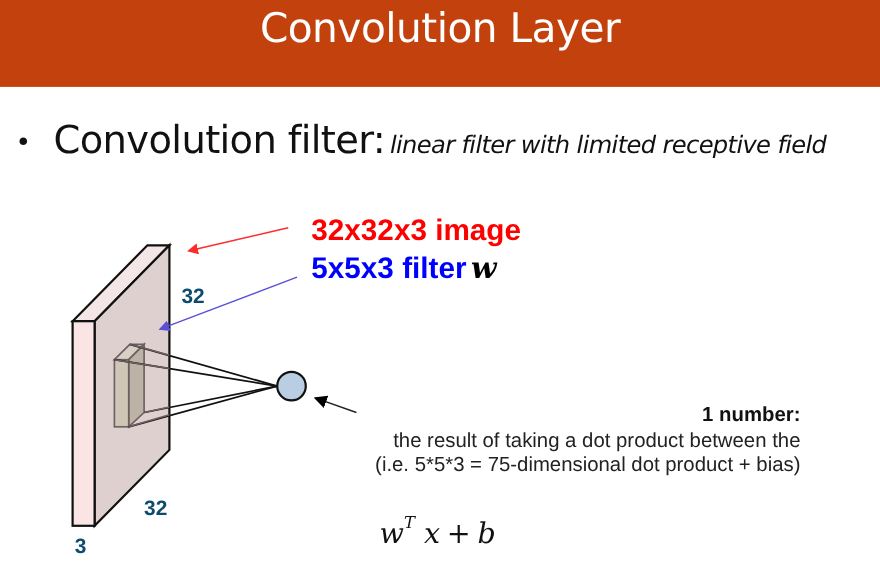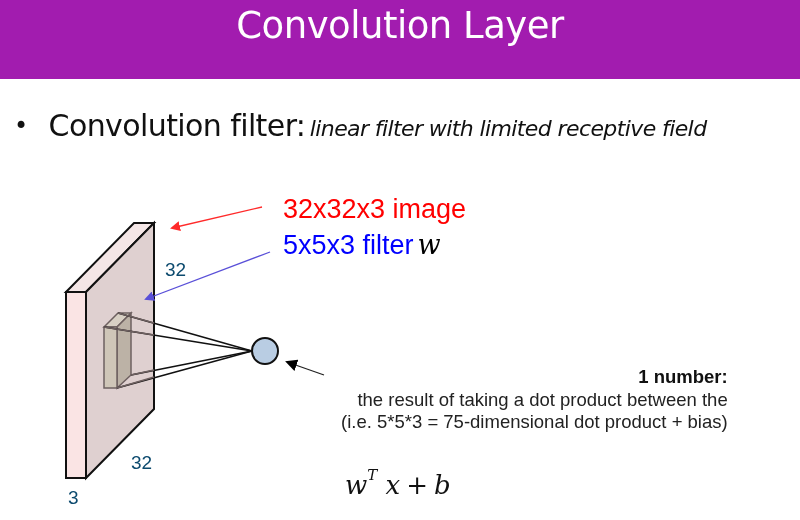--- a/index.html
+++ b/index.html
@@ -1,24 +1,24 @@
 <!DOCTYPE html>
 <html><head>
 <meta charset="utf-8">
 <style>
   html, body { margin:0; padding:0; }
   body { width:800px; height:520px; background:#ffffff; position:relative; overflow:hidden; font-family:"Liberation Sans", sans-serif; }
-  .title-bar { position:absolute; left:0; top:0; width:800px; height:79px; background:#a21caf; }
+  .title-bar { position:absolute; left:0; top:0; width:800px; height:79px; background:#c2410c; }
   .title { position:absolute; left:0; top:4px; width:800px; text-align:center; color:#ffffff; font-family:"DejaVu Sans", sans-serif; font-size:37px; letter-spacing:-0.5px; }
   .bullet-line { position:absolute; left:14px; top:108px; color:#111; white-space:nowrap; }
   .bullet-dot { font-size:24px; font-family:"DejaVu Sans", sans-serif; margin-right:16px; position:relative; top:-2px; }
-  .bullet-term { font-family:"DejaVu Sans", sans-serif; font-size:30px; letter-spacing:-0.6px; }
+  .bullet-term { font-family:"DejaVu Sans", sans-serif; font-size:35px; letter-spacing:-0.6px; }
   .bullet-desc { font-family:"DejaVu Sans", sans-serif; font-size:22px; letter-spacing:-0.6px;font-style:italic; }
   svg.diagram { position:absolute; left:0; top:0; }
-  .lbl { position:absolute; font-family:"Liberation Sans", sans-serif; white-space:nowrap; }
+  .lbl { position:absolute; font-family:"Liberation Sans", sans-serif; white-space:nowrap;font-weight:bold; }
   .lbl-red { left:283px; top:194px; color:#ff0000; font-size:27px; }
   .lbl-blue { left:283px; top:229px; color:#0000ff; font-size:27px; }
   .math-w { font-family:"DejaVu Serif", serif; font-style:italic; color:#000; font-size:27px; margin-left:4px; }
   .dim { font-size:19px; color:#0c4a6e; }
   .expl { position:absolute; left:341px; top:366px; color:#222; font-size:18.5px; line-height:22.5px;text-align:right; }
   .expl .head { font-weight:bold; color:#111; }
   .formula { position:absolute; left:345px; top:470px; font-family:"DejaVu Serif", serif; font-style:italic; font-size:26px; color:#111; }
   .formula sup { font-size:15px; position:relative; top:-4px; }
   .formula .op { font-style:normal; margin:0 6px; }
 </style>

